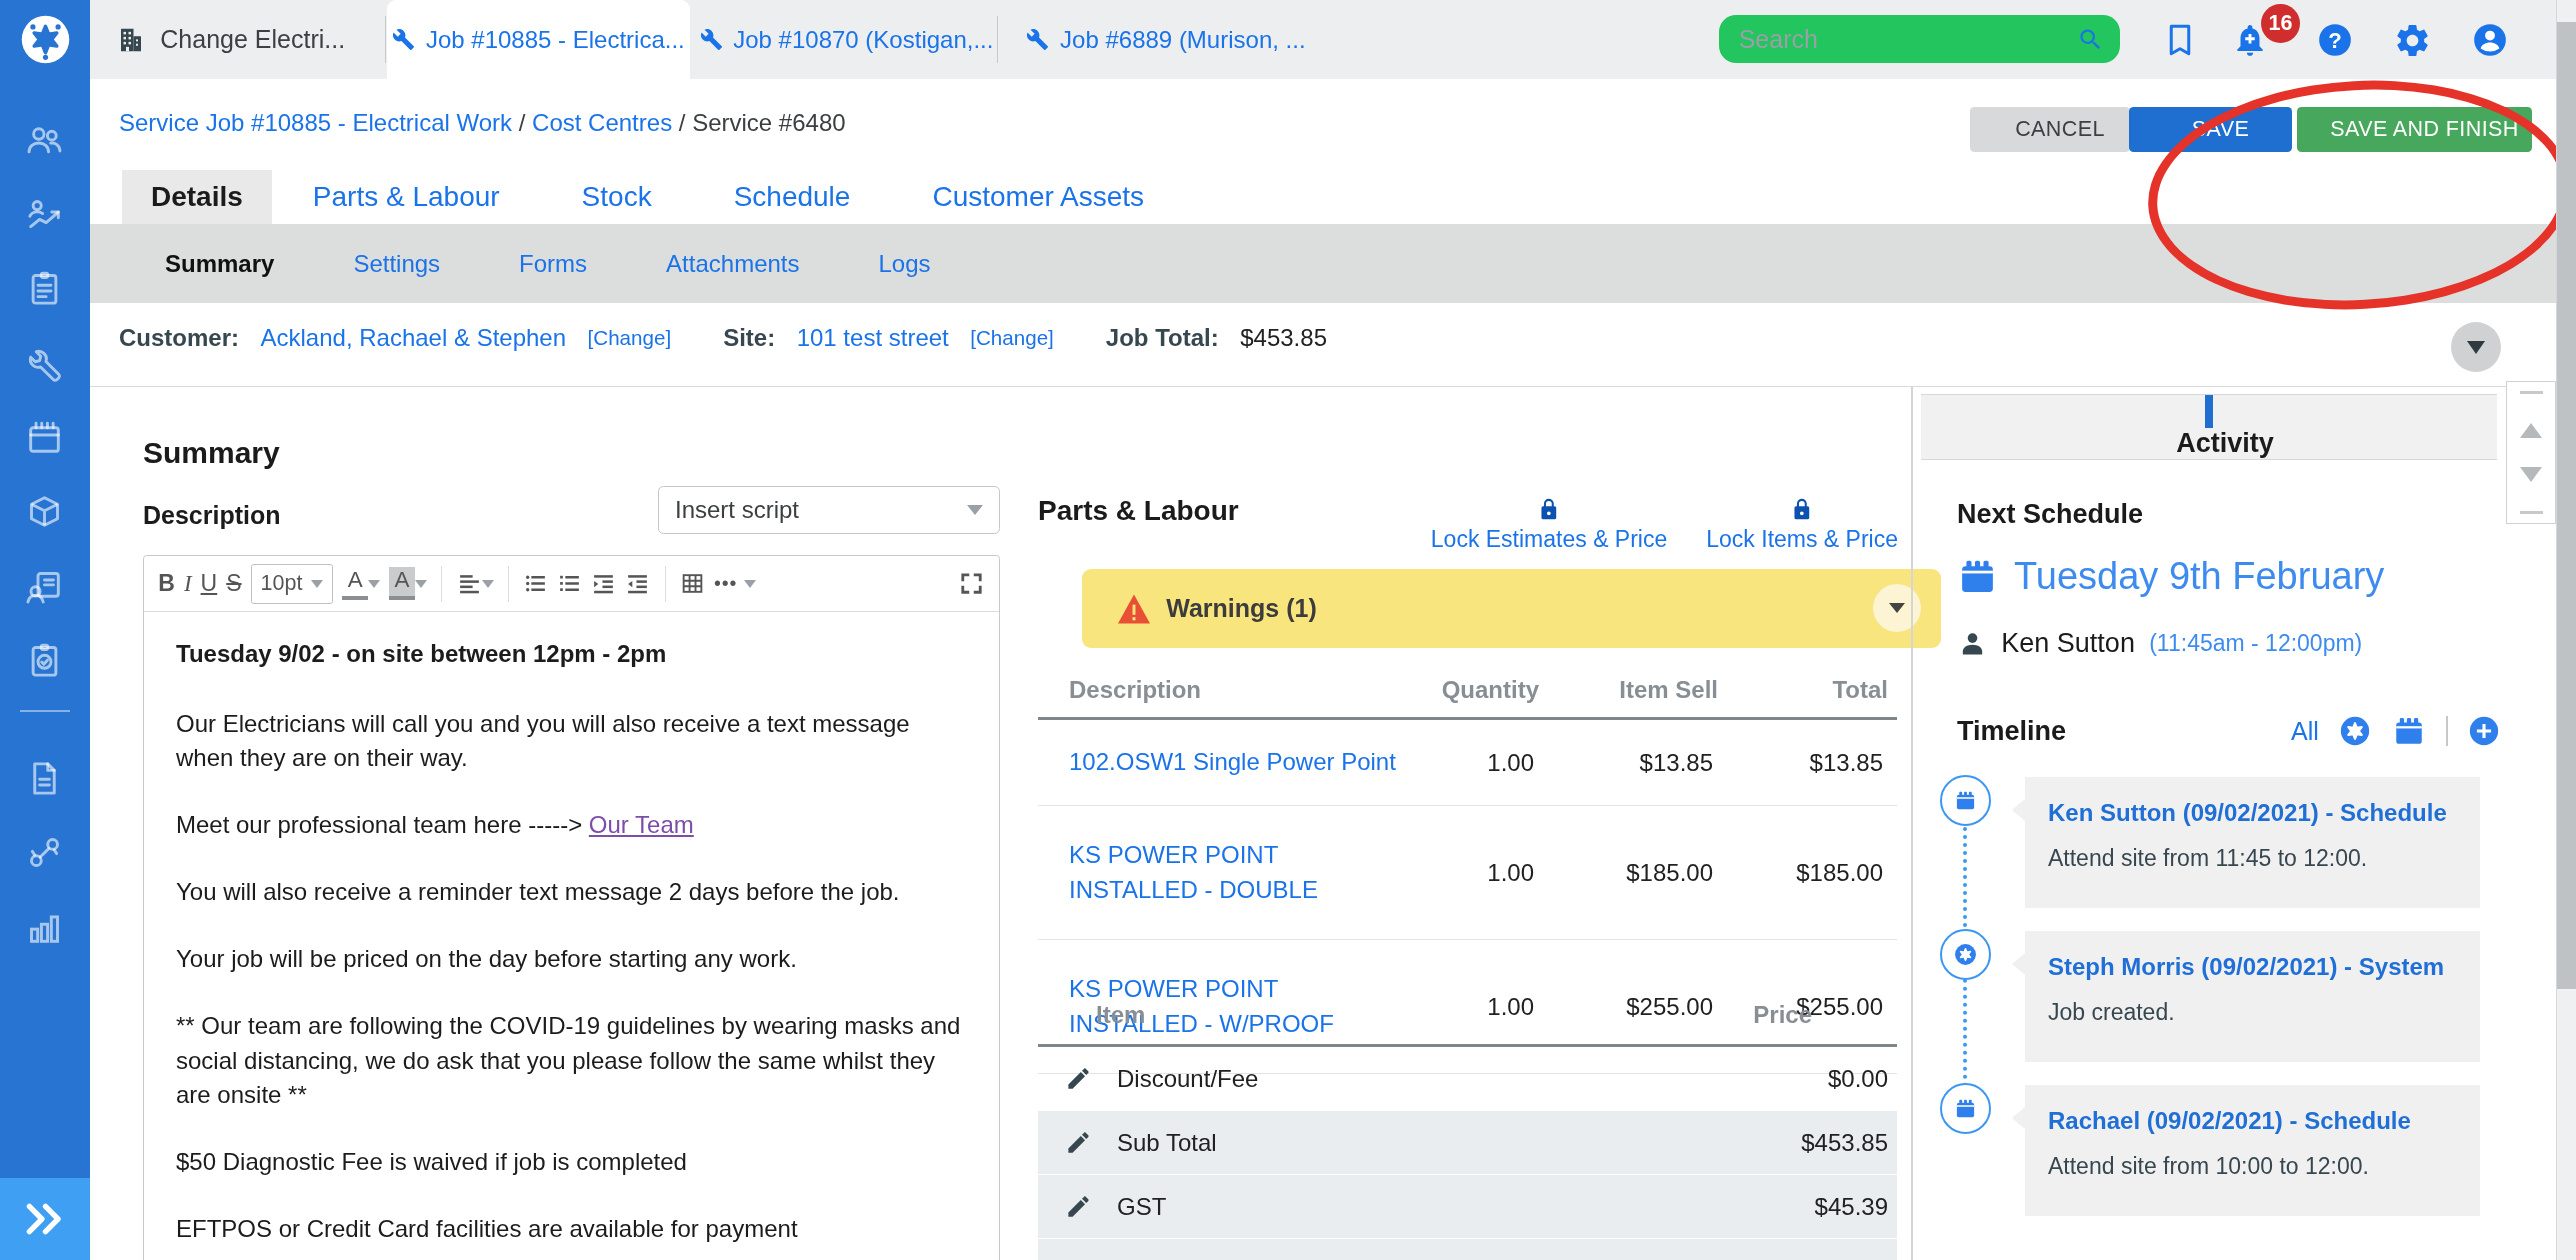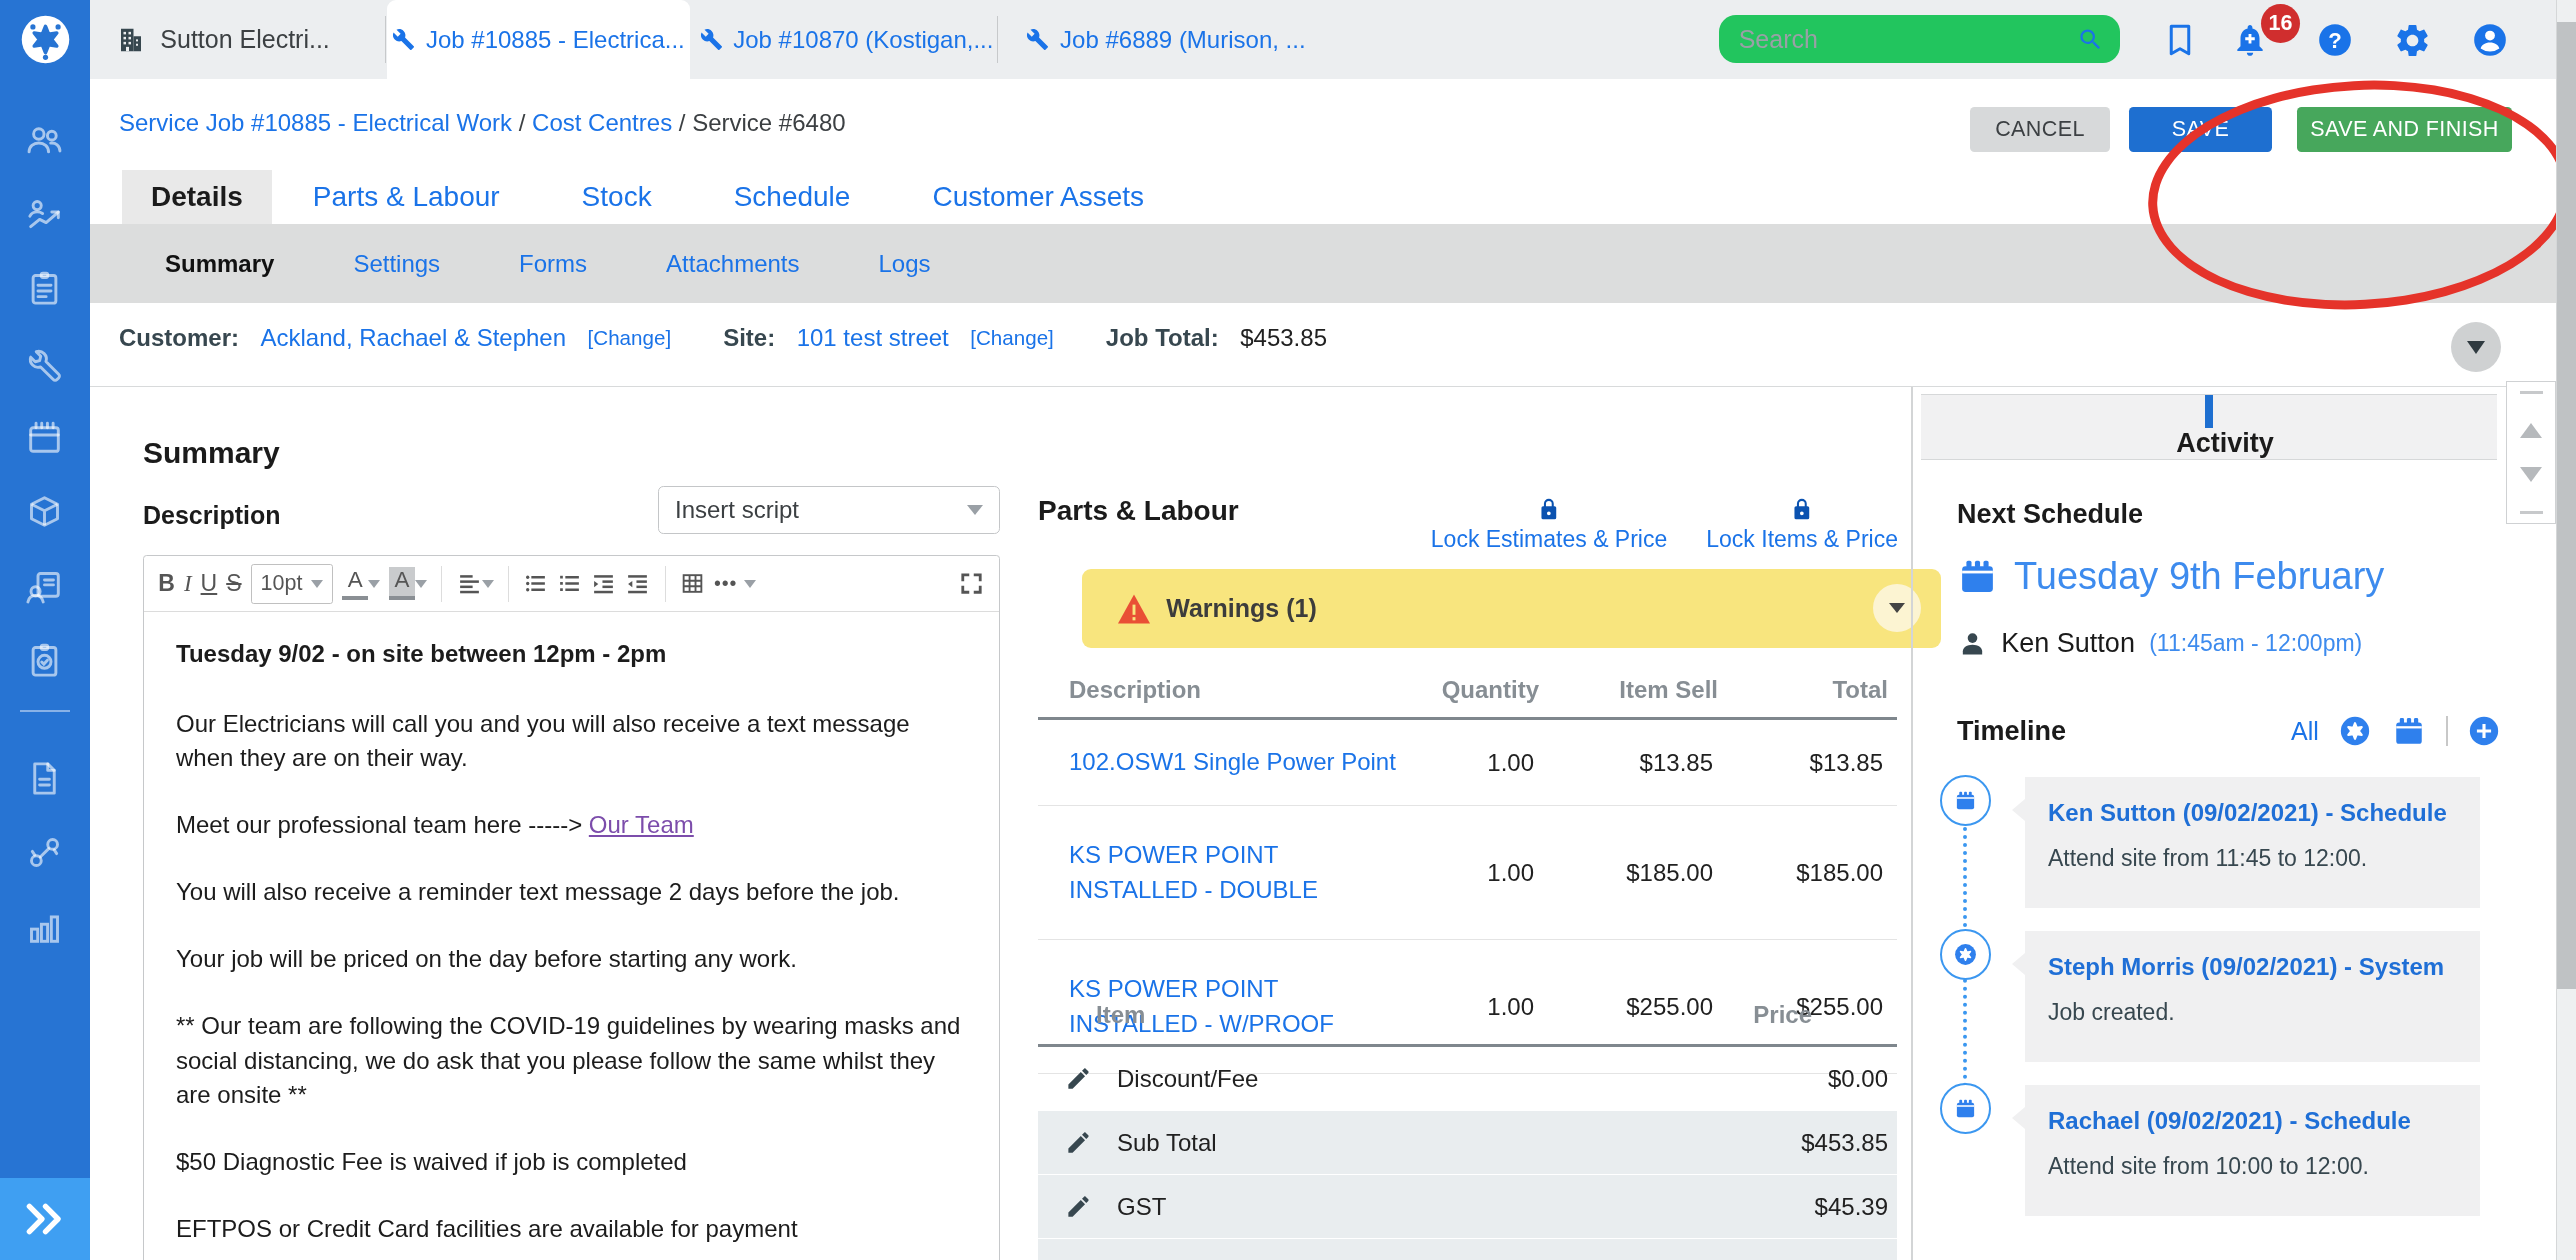--- a/index.html
+++ b/index.html
@@ -28,21 +28,21 @@
   
   #sidebar{left:0;top:79px;width:90px;height:1181px;background:#2774d3;}
   .side-ic{left:25px;width:39px;height:39px;}
   #side-divider{left:19.7px;top:710px;width:50px;height:1.8px;background:rgba(255,255,255,.45);}
   #side-expand{left:0;top:1178px;width:90px;height:82px;background:#3f9ff2;display:flex;align-items:center;justify-content:center;}
 
   
   #breadcrumb{left:119px;top:109px;font-size:24px;color:#3c4043;}
   #breadcrumb a{color:#1a73e8;}
   .btn{top:107px;height:45px;border-radius:4.5px;display:flex;align-items:center;justify-content:center;
-       font-size:21.5px;font-weight:500;letter-spacing:0.4px;cursor:pointer;}
+       font-size:21.5px;font-weight:500;letter-spacing:0.4px;cursor:pointer;padding-left:20px;}
   #btn-cancel{left:1970px;width:140px;background:#d7d9da;color:#3c4043;}
   #btn-save{left:2129px;width:143px;background:#1e6fd0;color:#fff;}
   #btn-savefinish{left:2297px;width:215px;background:#47a75c;color:#fff;}
   #red-ellipse{left:2148px;top:81px;width:405px;height:210px;border:9.8px solid #e5332a;border-radius:50%;
        transform:rotate(-3deg);z-index:60;pointer-events:none;}
 
   
   #main-tabs{left:122px;top:170px;height:54px;display:flex;align-items:stretch;font-size:28px;}
   .mtab{display:flex;align-items:center;justify-content:center;padding:0 41px;color:#1a73e8;cursor:pointer;}
   .mtab.active{background:#e9e9e9;color:#1b1b1b;font-weight:bold;padding:0 29px;}
@@ -174,21 +174,21 @@
           <rect x="10" y="5.5" width="2" height="2"></rect>
         <rect x="6" y="9.5" width="2" height="2"></rect>
           <rect x="10" y="9.5" width="2" height="2"></rect>
         <rect x="6" y="13.5" width="2" height="2"></rect>
           <rect x="10" y="13.5" width="2" height="2"></rect>
         <rect x="8" y="17.5" width="2.4" height="3.5"></rect>
         <rect x="16" y="11.5" width="1.6" height="1.6"></rect>
           <rect x="16" y="15" width="1.6" height="1.6"></rect>
       </g>
     </svg>
-    <span>Sutton Electri...</span>
+    <span>Change Electri...</span>
   </div>
 
   <div class="abs vtabsep" style="left:385px"></div>
 
   <div class="abs jobtab" id="job-tab-active">
     <svg width="23" height="23" viewBox="0 0 24 24">
       <path fill="#1a73e8" d="M22.7 19l-9.1-9.1c.9-2.3.4-5-1.5-6.9-2-2-5-2.4-7.4-1.3L9 6 6 9 1.6 4.7C.4 7.1.9 10.1 2.9 12.1c1.9 1.9 4.6 2.4 6.9 1.5l9.1 9.1c.4.4 1 .4 1.4 0l2.3-2.3c.5-.4.5-1.1.1-1.4z"></path>
     </svg>
     <span>Job #10885 - Electrica...</span>
   </div>

